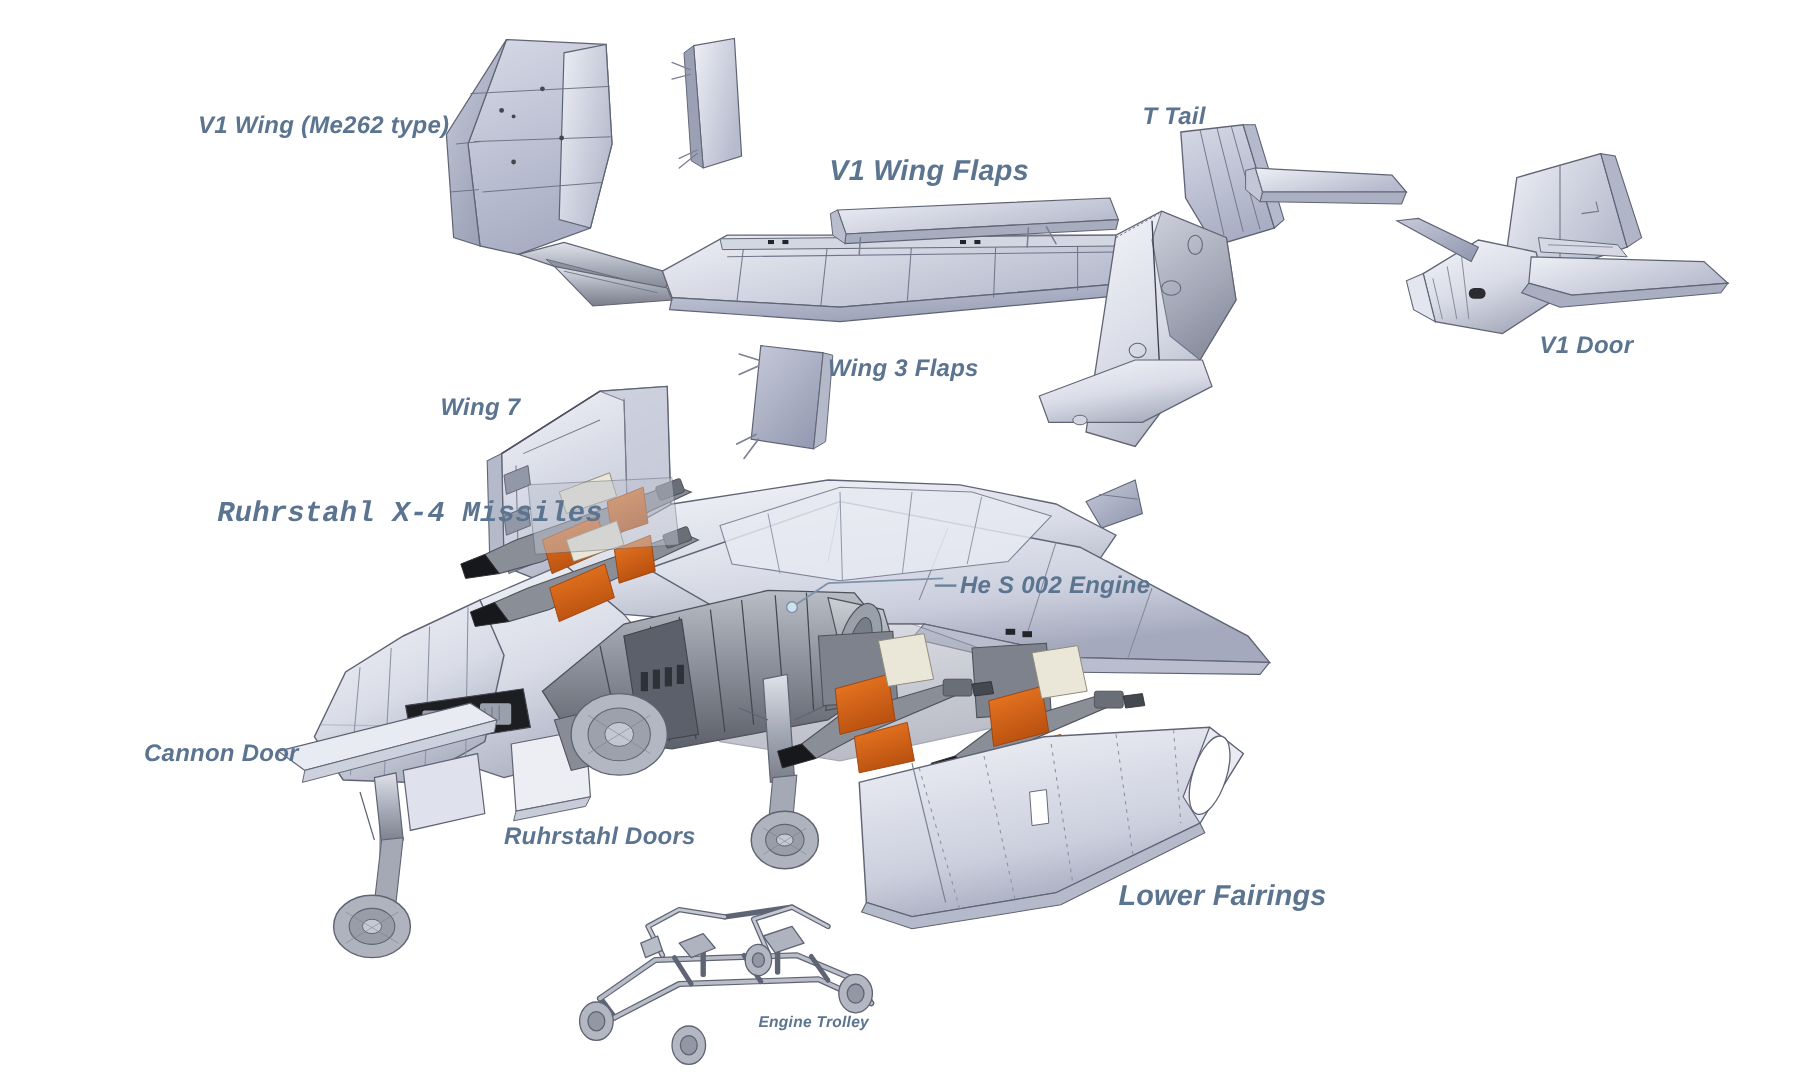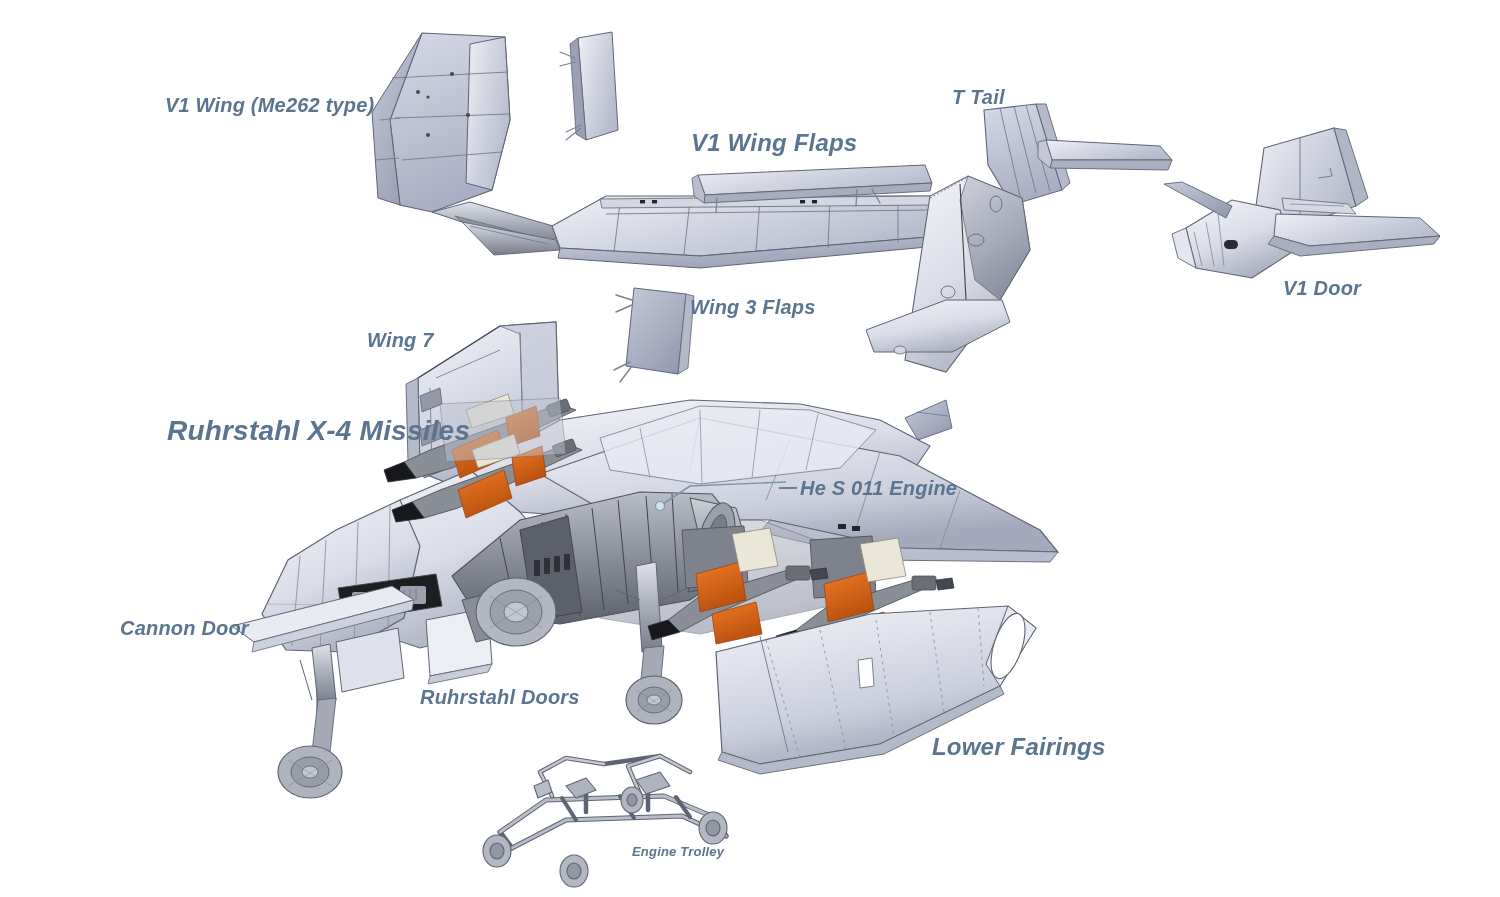--- a/index.html
+++ b/index.html
@@ -478,21 +478,21 @@
 
   </svg>
 
 
   <div class="lbl" style="left:165px;top:94px;font-size:20px;text-align:right;">V1 Wing (Me262 type)</div>
   <div class="lbl" style="left:663px;top:129px;font-size:24px;margin-left:28px;">V1 Wing Flaps</div>
   <div class="lbl" style="left:952px;top:86px;font-size:20px;">T Tail</div>
   <div class="lbl" style="left:1283px;top:277px;font-size:20px;">V1 Door</div>
   <div class="lbl" style="left:690px;top:296px;font-size:20px;text-align:center;">Wing 3 Flaps</div>
   <div class="lbl" style="left:367px;top:329px;font-size:20px;">Wing 7</div>
-  <div class="lbl" style="left:167px;top:415px;font-size:28px;">Ruhrstahl X-4 Missiles</div>
+  <div class="lbl" style="left:181px;top:415px;font-size:24px;font-family:Liberation Mono, monospace;">Ruhrstahl X-4 Missiles</div>
   <div class="lead" style="left:779px;top:487px;width:18px;"></div>
-  <div class="lbl" style="left:800px;top:477px;font-size:20px;">He S 011 Engine</div>
+  <div class="lbl" style="left:800px;top:477px;font-size:20px;">He S 002 Engine</div>
   <div class="lbl" style="left:88px;top:617px;font-size:20px;margin-left:32px;">Cannon Door</div>
   <div class="lbl" style="left:420px;top:686px;font-size:20px;">Ruhrstahl Doors</div>
   <div class="lbl" style="left:932px;top:733px;font-size:24px;">Lower Fairings</div>
   <div class="lbl" style="left:632px;top:844px;font-size:13px;">Engine Trolley</div>
 
 </div>
 
 </body></html>

